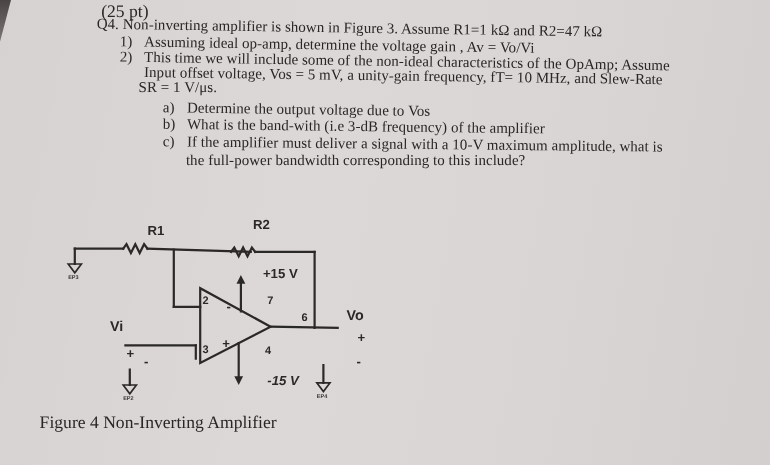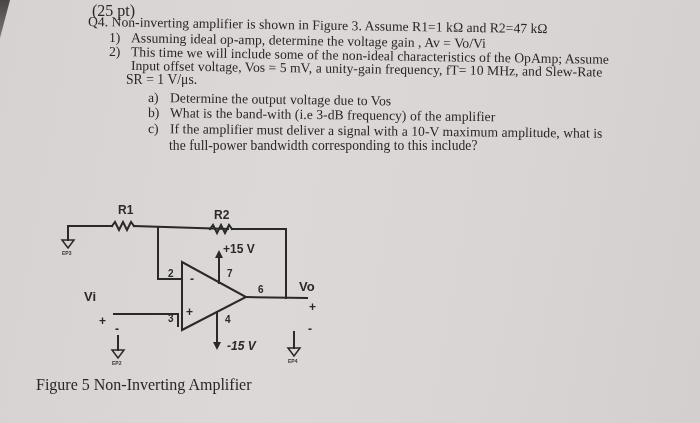--- a/index.html
+++ b/index.html
@@ -13,21 +13,21 @@
     position:absolute; left:0; top:0; width:10px; height:38px;
     background: linear-gradient(180deg,#4a4544,#7b7574);
     clip-path: polygon(0 0, 100% 0, 0 100%);
   }
   .pts { position:absolute; left:92px; top:2px; font-size:16px; }
   .line { position:absolute; white-space:nowrap; font-size:13.6px; letter-spacing:0.05px; }
   .b { font-weight:normal; }
   .num { display:inline-block; width:22px; }
   svg.circuit { position:absolute; left:0; top:0; }
   .caption { position:absolute; left:36px; top:376px; font-size:16px; white-space:nowrap; }
-  .clabel { position:absolute; font-family:"Liberation Sans","DejaVu Sans",sans-serif; font-weight:bold; font-size:12px; color:#2b2828; }
+  .clabel { position:absolute; font-family:"Liberation Sans","DejaVu Sans",sans-serif; font-weight:bold; font-size:12px; color:#2b2828;margin-left:16px; }
   .tiny { position:absolute; font-family:"Liberation Sans","DejaVu Sans",sans-serif; font-size:5px; font-weight:bold; color:#3a3636; }
 </style>
 </head>
 <body>
 
 <div class="edge"></div>
 
 <div class="pts">(25 pt)</div>
 
 <div class="line" style="left:88px; top:14px; transform:rotate(0.9deg); transform-origin:left;">
@@ -92,34 +92,34 @@
     <polygon points="219,250 215,258 223,258"></polygon>
     <polygon points="217,350 213,342 221,342"></polygon>
 
     <polygon points="62,240 74,240 68,248" fill="none" stroke="#2b2828" stroke-width="1.5"></polygon>
     <polygon points="112,350 124,350 118,358" fill="none" stroke="#2b2828" stroke-width="1.5"></polygon>
     <polygon points="288,348 300,348 294,356" fill="none" stroke="#2b2828" stroke-width="1.5"></polygon>
   </g>
 </svg>
 
 <div class="clabel" style="left:118px; top:203px;">R1</div>
-<div class="clabel" style="left:214px; top:208px;">R2</div>
+<div class="clabel" style="left:214px; top:197px;">R2</div>
 <div class="clabel" style="left:223px; top:242px;">+15 V</div>
 <div class="clabel" style="left:227px; top:339px;font-style:italic;">-15 V</div>
 <div class="clabel" style="left:168px; top:268px; font-size:10px;">2</div>
 <div class="clabel" style="left:168px; top:313px; font-size:10px;">3</div>
 <div class="clabel" style="left:225px; top:314px; font-size:10px;">4</div>
 <div class="clabel" style="left:258px; top:284px; font-size:10px;">6</div>
 <div class="clabel" style="left:227px; top:268px; font-size:10px;">7</div>
 <div class="clabel" style="left:190px; top:272px;">-</div>
 <div class="clabel" style="left:186px; top:305px;">+</div>
 <div class="clabel" style="left:84px; top:289px; font-size:13px;">Vi</div>
 <div class="clabel" style="left:99px; top:314px;">+</div>
 <div class="clabel" style="left:115px; top:322px;">-</div>
 <div class="clabel" style="left:299px; top:279px; font-size:13px;">Vo</div>
 <div class="clabel" style="left:309px; top:300px;">+</div>
 <div class="clabel" style="left:308px; top:322px;">-</div>
 
 <div class="tiny" style="left:62px; top:250px;">EP3</div>
 <div class="tiny" style="left:112px; top:360px;">EP2</div>
 <div class="tiny" style="left:288px; top:358px;">EP4</div>
 
-<div class="caption">Figure 5 Non-Inverting Amplifier</div>
+<div class="caption">Figure 4 Non-Inverting Amplifier</div>
 
 </body></html>

